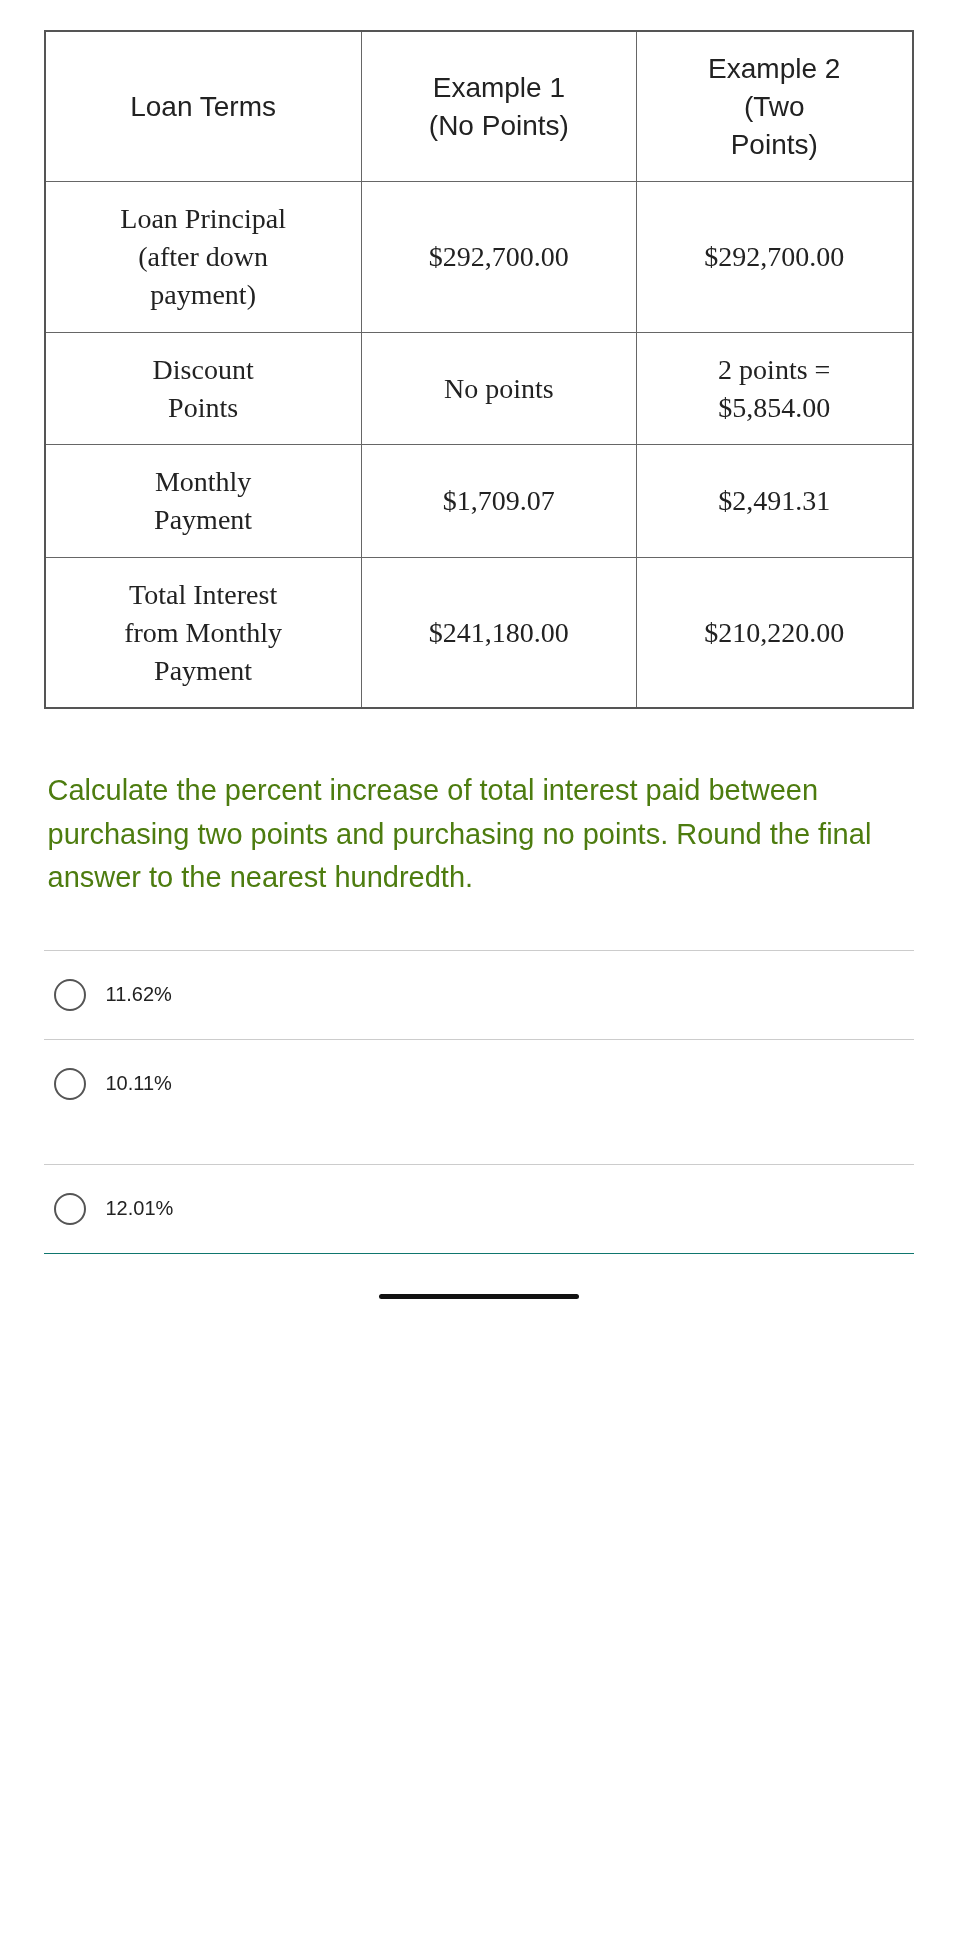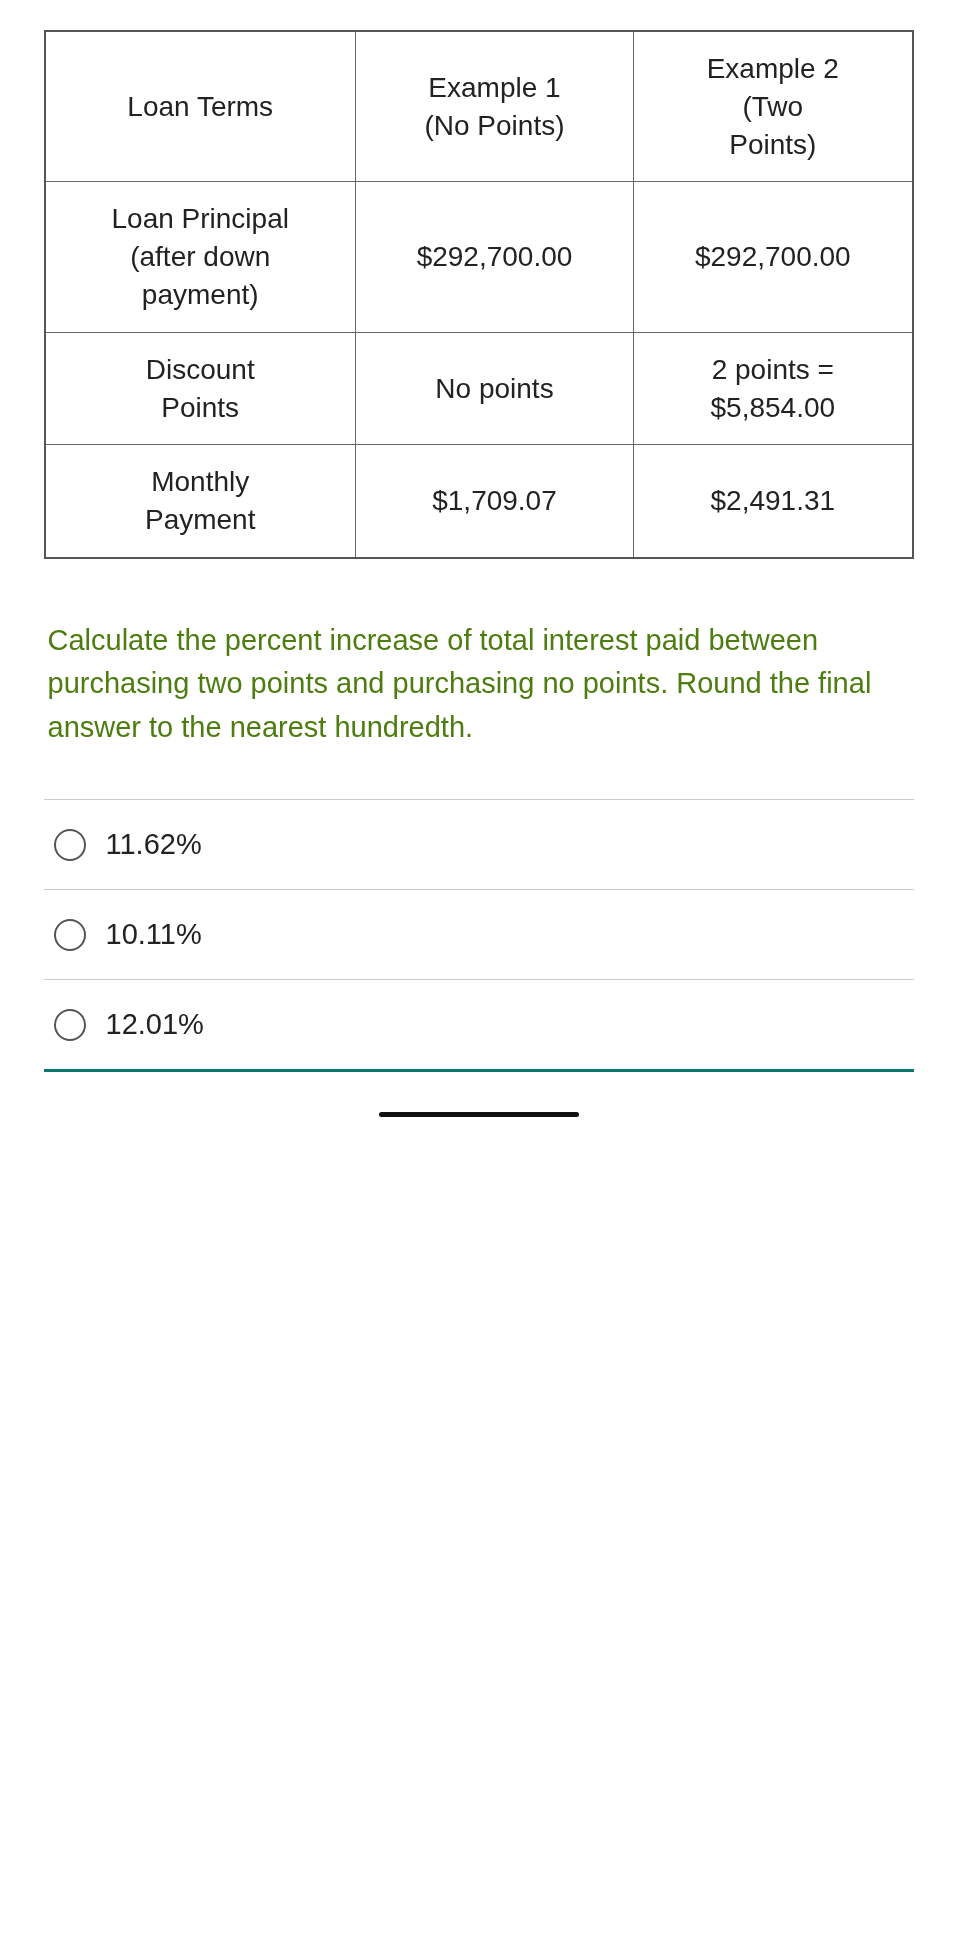--- a/index.html
+++ b/index.html
@@ -41,20 +41,21 @@
       color: #222222;
     }
 
     th {
       font-weight: 400;
       background-color: #ffffff;
     }
 
     td {
       font-weight: 400;
+      font-family: Liberation Serif, serif;
     }
 
     .question-text {
       margin-top: 60px;
       font-size: 29px;
       line-height: 1.5;
       color: #4d7c0f;
       max-width: 870px;
       margin-left: auto;
       margin-right: auto;
@@ -66,27 +67,28 @@
       max-width: 870px;
       margin-left: auto;
       margin-right: auto;
     }
 
     .option-row {
       display: flex;
       align-items: center;
       padding: 28px 10px;
       border-top: 1px solid #cccccc;
-      font-size: 29px;
+      font-size: 20px;
       color: #222222;
       cursor: pointer;
     }
 
     .option-row:last-child {
-      border-bottom: 3px solid #0f766e;
+      border-bottom: 1px solid #0f766e;
+      margin-top: 36px;
     }
 
     .radio-circle {
       width: 32px;
       height: 32px;
       border-radius: 50%;
       border: 2px solid #555555;
       margin-right: 20px;
       flex-shrink: 0;
       background: #ffffff;
@@ -121,20 +123,25 @@
       <tr>
         <td>Discount<br>Points</td>
         <td>No points</td>
         <td>2 points =<br>$5,854.00</td>
       </tr>
       <tr>
         <td>Monthly<br>Payment</td>
         <td>$1,709.07</td>
         <td>$2,491.31</td>
       </tr>
+      <tr>
+        <td>Total Interest<br>from Monthly<br>Payment</td>
+        <td>$241,180.00</td>
+        <td>$210,220.00</td>
+      </tr>
     </tbody>
   </table>
 </div>
 
 <div class="question-text">Calculate the percent increase of total interest paid between purchasing two points and purchasing no points. Round the final answer to the nearest hundredth.</div>
 
 <div class="options-container">
   <div class="option-row">
     <div class="radio-circle"></div>
     <span>11.62%</span>

